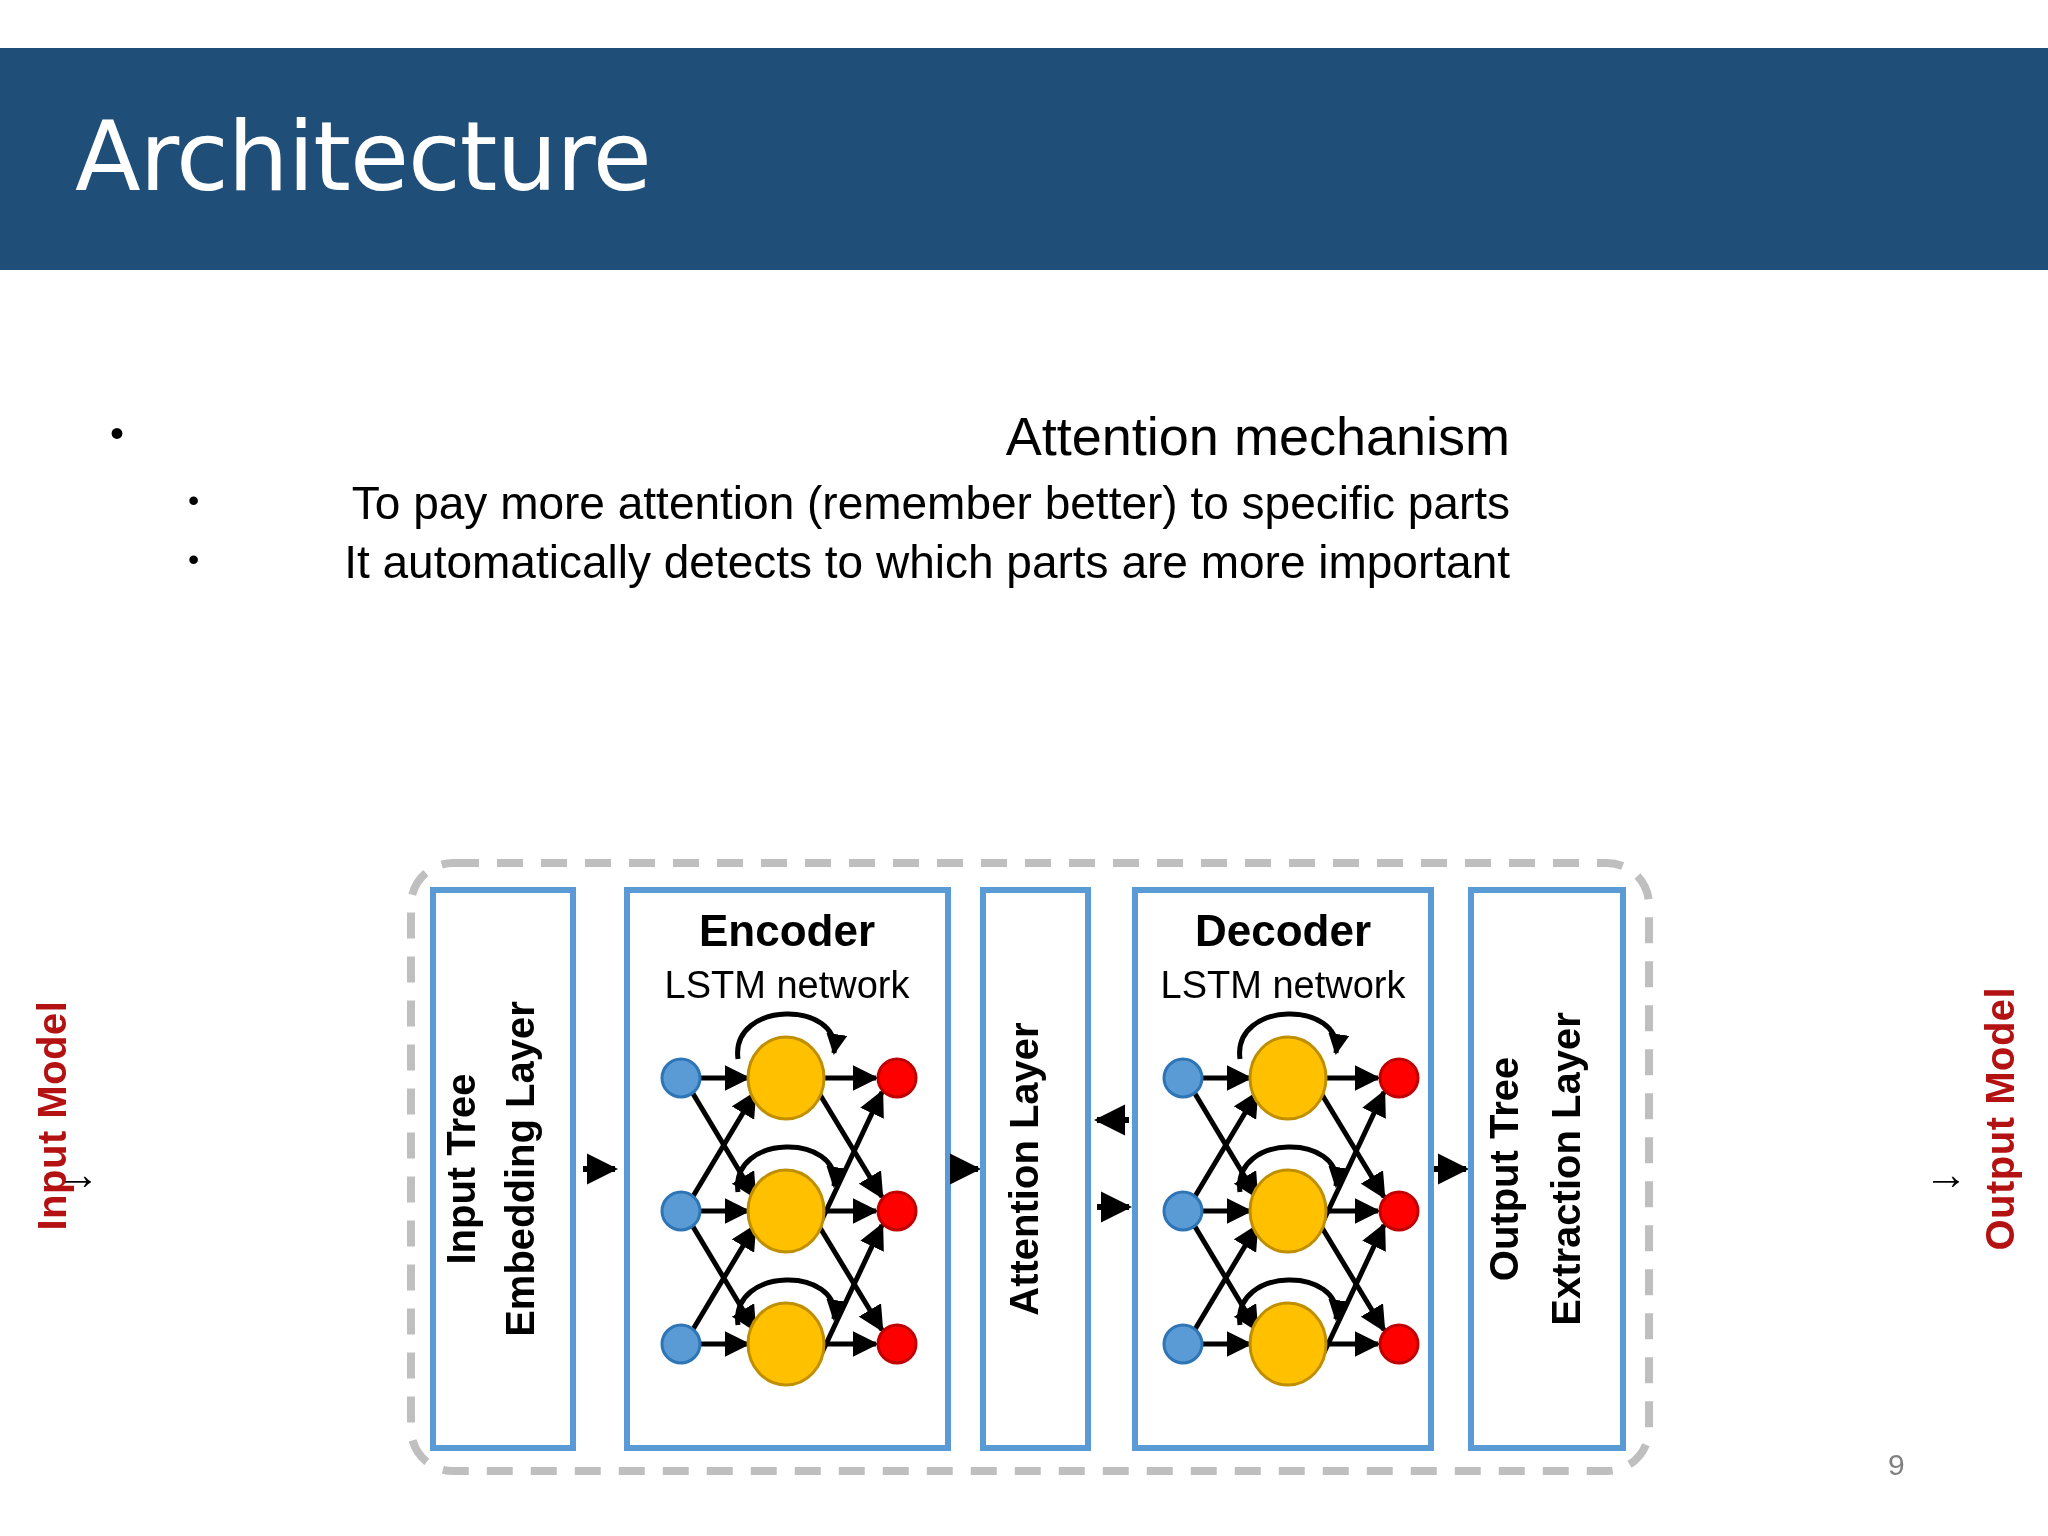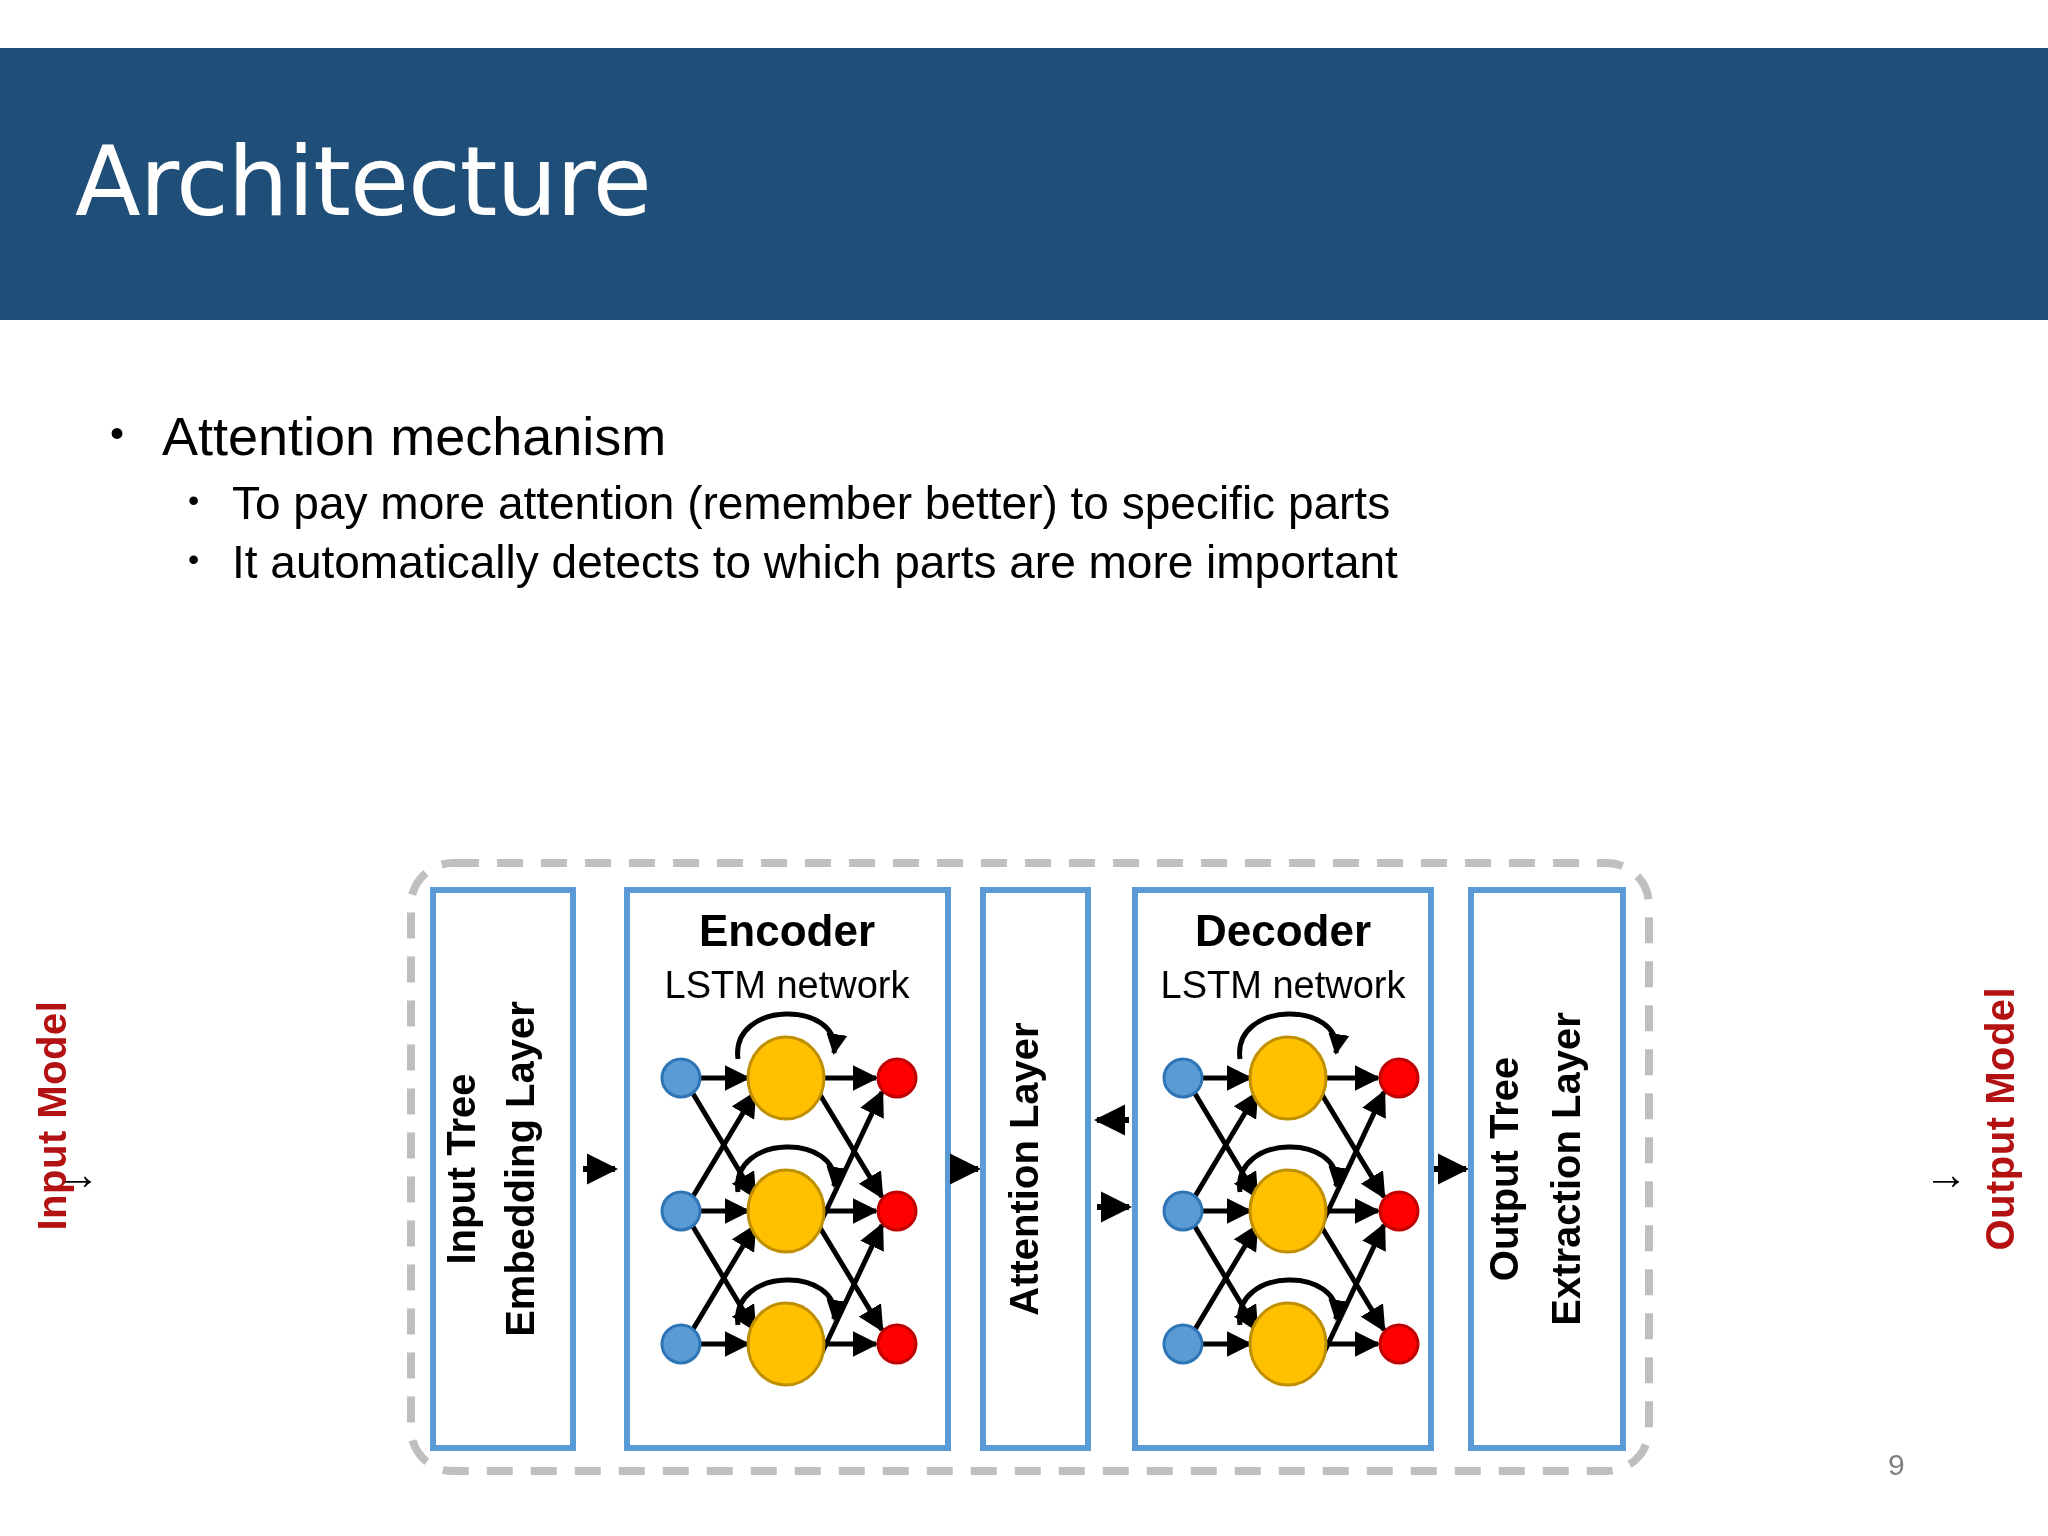--- a/index.html
+++ b/index.html
@@ -14,21 +14,21 @@
     overflow: hidden;
     font-family: "Liberation Sans", sans-serif;
   }
 
   
   #title-banner {
     position: absolute;
     left: 0;
     top: 48px;
     width: 2048px;
-    height: 272px;
+    height: 222px;
     background: #1F4E79;
   }
   #slide-title {
     position: absolute;
     left: 75px;
     top: 50%;
     transform: translateY(-52%);
     color: #FFFFFF;
     font-size: 96px;
     font-weight: 400;
@@ -67,21 +67,21 @@
     line-height: 1.24;
     margin-left: 78px;
     margin-bottom: 2px;
   }
   .bullet-l2 .marker {
     width: 44px;
     flex: 0 0 44px;
     font-size: 32px;
     line-height: 1.6;
   }
-  .bullet-text { flex: 1 1 auto; }
+  .bullet-text { flex: 1 1 auto; text-align: right; }
 
   
   .side-label {
     position: absolute;
     color: #B41212;
     font-weight: bold;
     font-size: 40px;
     white-space: nowrap;
     letter-spacing: 0.5px;
   }

